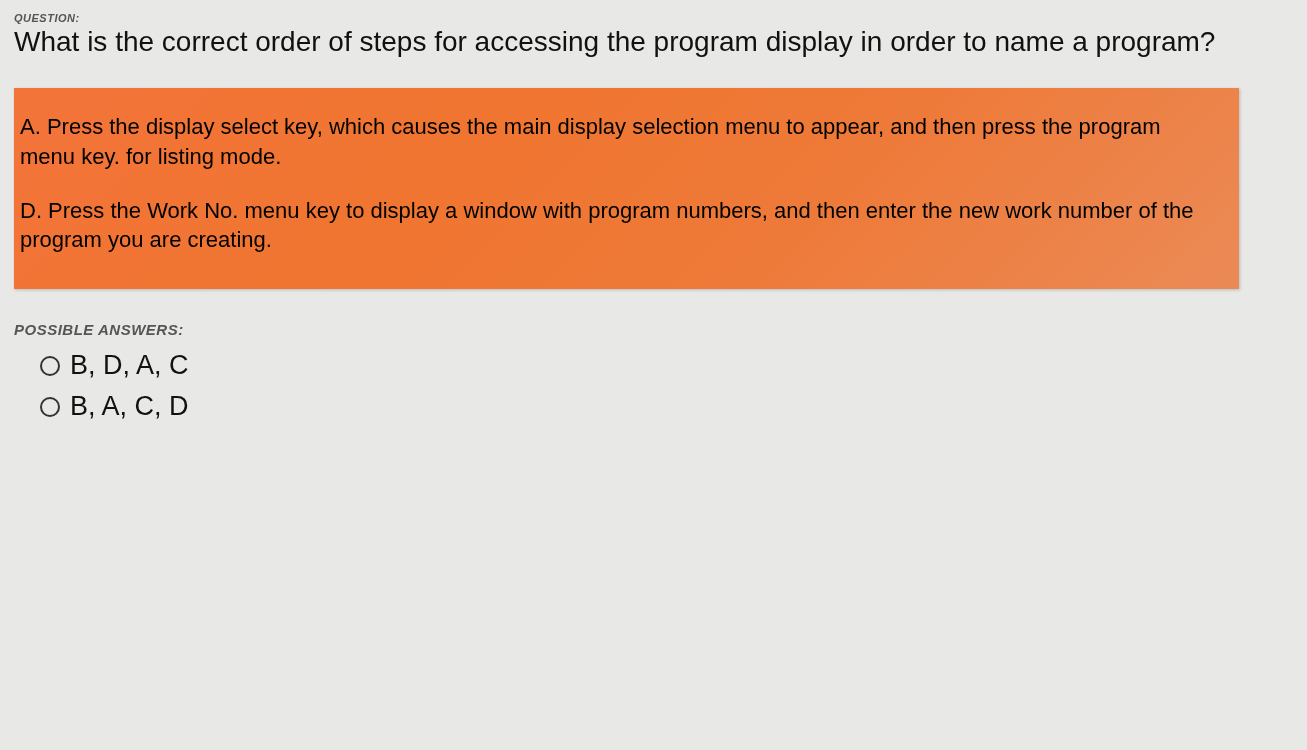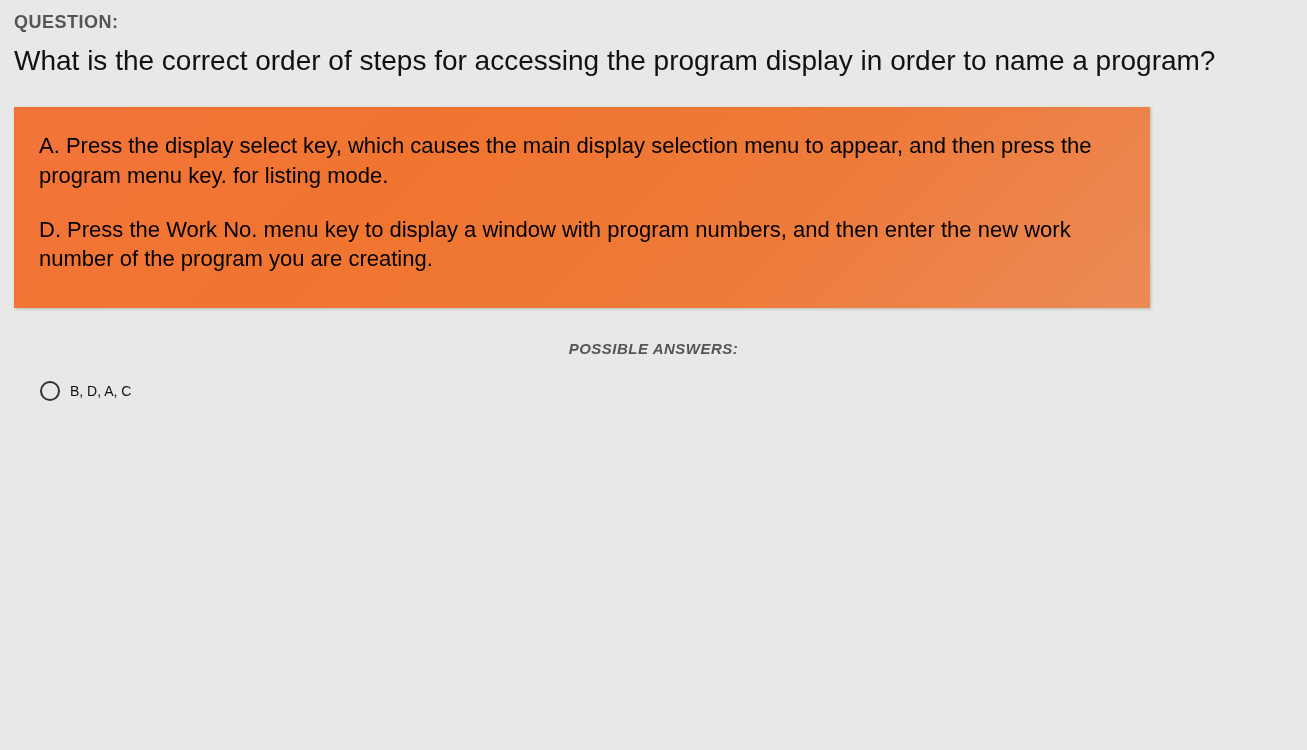--- a/index.html
+++ b/index.html
@@ -9,77 +9,76 @@
     }
     body {
       font-family: Arial, Helvetica, sans-serif;
       background: #e8e8e6;
       width: 1307px;
       height: 750px;
       padding: 12px 14px;
       color: #1a1a1a;
     }
     .question-label {
-      font-size: 18px;
+      font-size: 11px;
+      font-style: italic;
       font-weight: bold;
       color: #555;
       letter-spacing: 0.5px;
-      margin-bottom: 10px;
     }
     .question-text {
       font-size: 28px;
       color: #111;
       margin-bottom: 28px;
       line-height: 1.3;
     }
     .orange-box {
       background: linear-gradient(135deg, #f3743a 0%, #f07530 35%, #ee7a39 65%, #eb8a56 100%);
-      padding: 24px 22px 26px 25px;
-      width: 1136px;
+      padding: 24px 22px 26px 6px;
+      width: 1225px;
       box-shadow: 1px 1px 3px rgba(0,0,0,0.2);
     }
     .step {
       font-size: 22px;
       color: #000;
       line-height: 1.35;
       margin-bottom: 24px;
     }
     .step:last-child {
       margin-bottom: 8px;
     }
     .answers-label {
       font-size: 15px;
       font-style: italic;
       font-weight: bold;
       color: #555;
       letter-spacing: 0.5px;
       margin-top: 32px;
-      margin-bottom: 24px;
-      text-align: center;
+      margin-bottom: 12px;
     }
     .answers {
       padding-left: 26px;
     }
     .answer-option {
       display: flex;
       align-items: center;
       margin-bottom: 10px;
       cursor: pointer;
     }
     .radio-circle {
       width: 20px;
       height: 20px;
       border: 2px solid #333;
       border-radius: 50%;
       margin-right: 10px;
       flex-shrink: 0;
       background: transparent;
     }
     .answer-text {
-      font-size: 14px;
+      font-size: 27px;
       color: #111;
     }
   </style>
 </head>
 <body>
 
 <div class="question-label">QUESTION:</div>
 
 <div class="question-text">What is the correct order of steps for accessing the program display in order to name a program?</div>
 
@@ -88,13 +87,17 @@
   <div class="step">D. Press the Work No. menu key to display a window with program numbers, and then enter the new work number of the program you are creating.</div>
 </div>
 
 <div class="answers-label">POSSIBLE ANSWERS:</div>
 
 <div class="answers">
   <div class="answer-option">
     <span class="radio-circle"></span>
     <span class="answer-text">B, D, A, C</span>
   </div>
+  <div class="answer-option">
+    <span class="radio-circle"></span>
+    <span class="answer-text">B, A, C, D</span>
+  </div>
 </div>
 
 </body></html>

